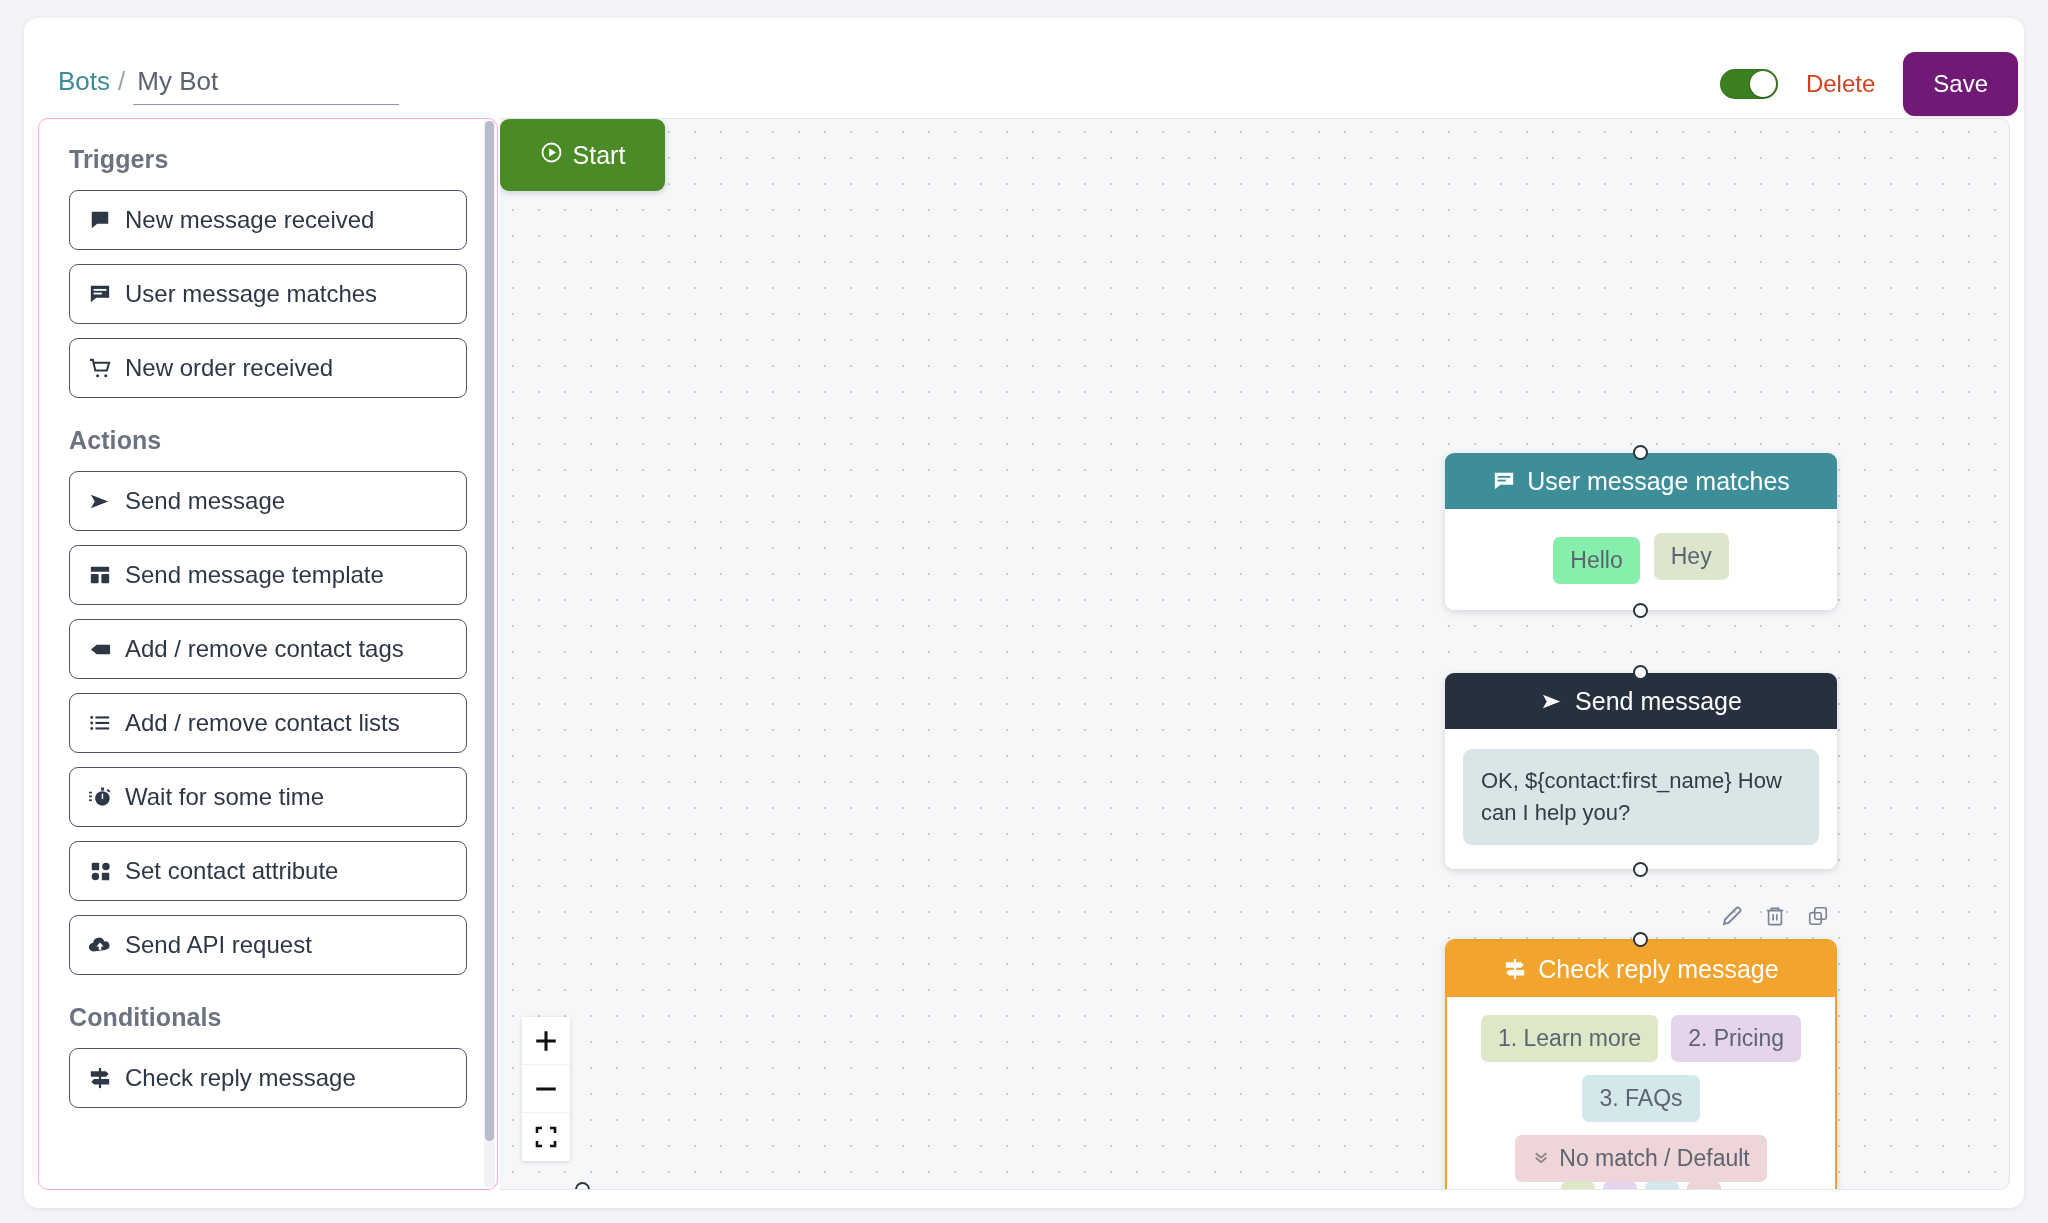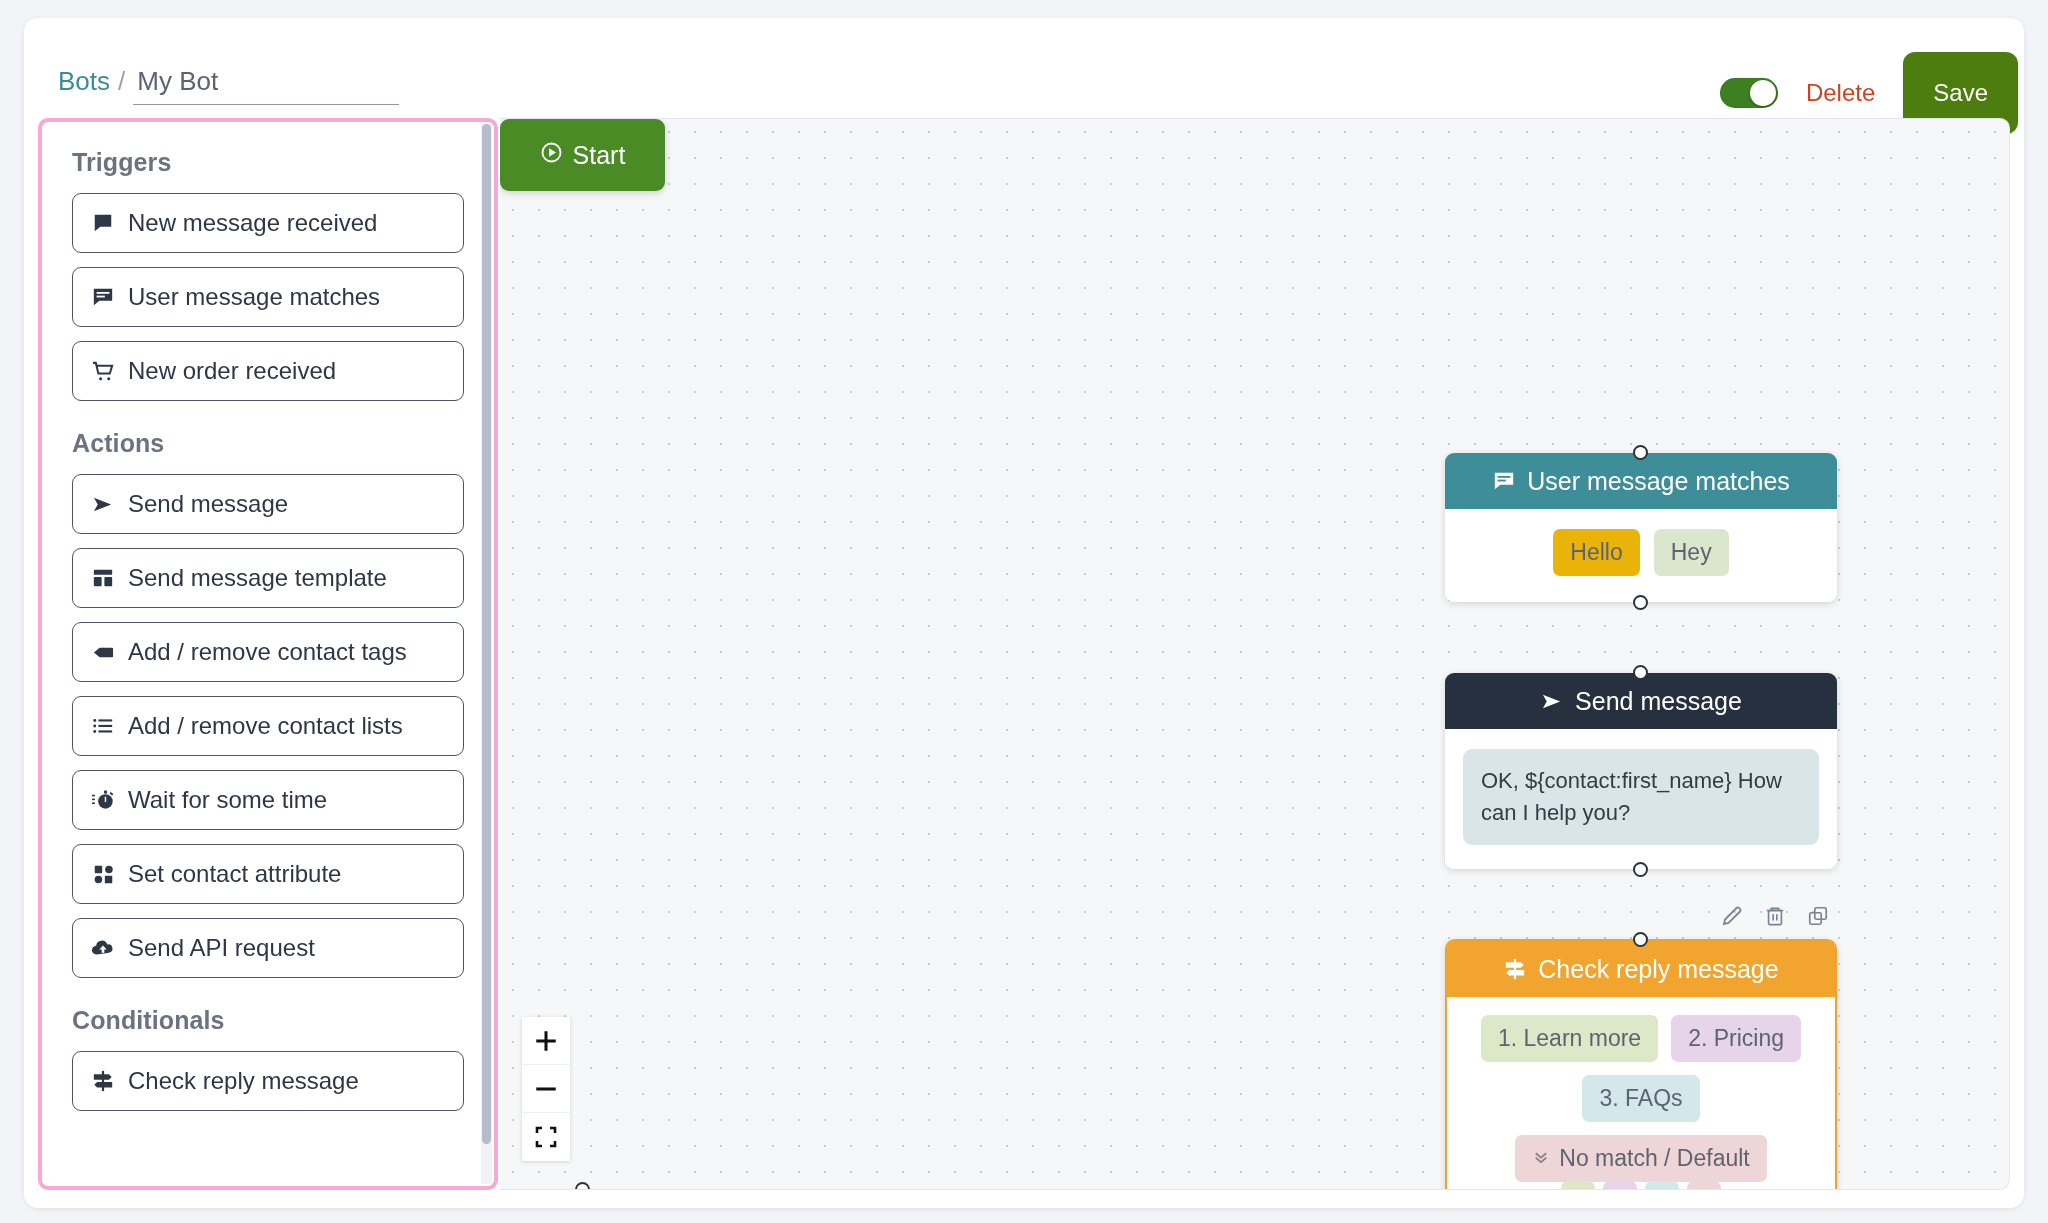--- a/index.html
+++ b/index.html
@@ -81,48 +81,48 @@
     border-radius: 50%;
     background: #fff;
     box-shadow: 0 1px 3px rgba(0,0,0,.35);
   }
   .delete-link {
     color: #d0411f;
     font-size: 24px;
     cursor: pointer;
   }
   .save-button {
-    background: #4d7c0f;
+    background: #701a75;
     color: #fff;
     border: none;
     border-radius: 12px;
     font-family: "Liberation Sans", sans-serif;
     font-size: 24px;
-    padding: 27px 30px;
+    padding: 18px 30px;
     cursor: pointer;
     box-shadow: 0 1px 3px rgba(0,0,0,.12);
   }
 
   
   .body-row {
     position: absolute;
     left: 14px;
     top: 100px;
     right: 14px;
     bottom: 18px;
     display: flex;
   }
 
   
   .sidebar {
     position: relative;
     width: 460px;
     flex: 0 0 460px;
     background: #fff;
-    border: 4px solid #f9a8d4;
+    border: 1px solid #f9a8d4;
     border-radius: 10px;
     overflow: hidden;
   }
   .sidebar-scroll {
     position: absolute;
     inset: 0;
     padding: 26px 30px 0 30px;
     overflow: hidden;
   }
   .group-title {
@@ -249,21 +249,21 @@
     gap: 14px;
     padding: 20px 18px 26px;
   }
   .chip {
     border-radius: 7px;
     padding: 10px 17px;
     font-size: 23px;
     color: #5d6470;
     cursor: pointer;
   }
-  .chip-khaki { background: #eab308; }
+  .chip-khaki { background: #86efac; margin-top: 8px; }
   .chip-green { background: #dce6cc; }
 
   
   .node-send { left: 945px; top: 554px; width: 392px; }
   .node-send .node-head { background: #26303f; }
   .node-send .node-body { padding: 20px 18px 24px; }
   .msg-bubble {
     background: #d8e6e8;
     border-radius: 9px;
     padding: 16px 18px;

